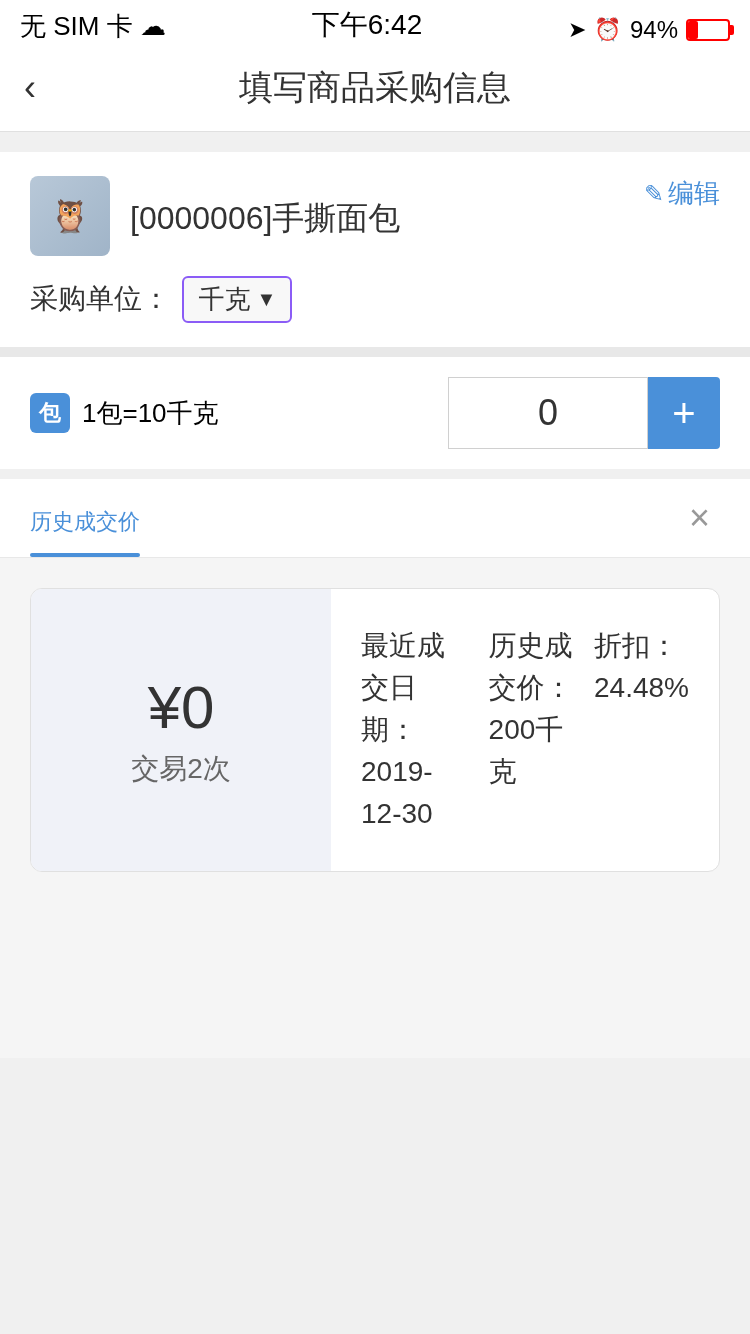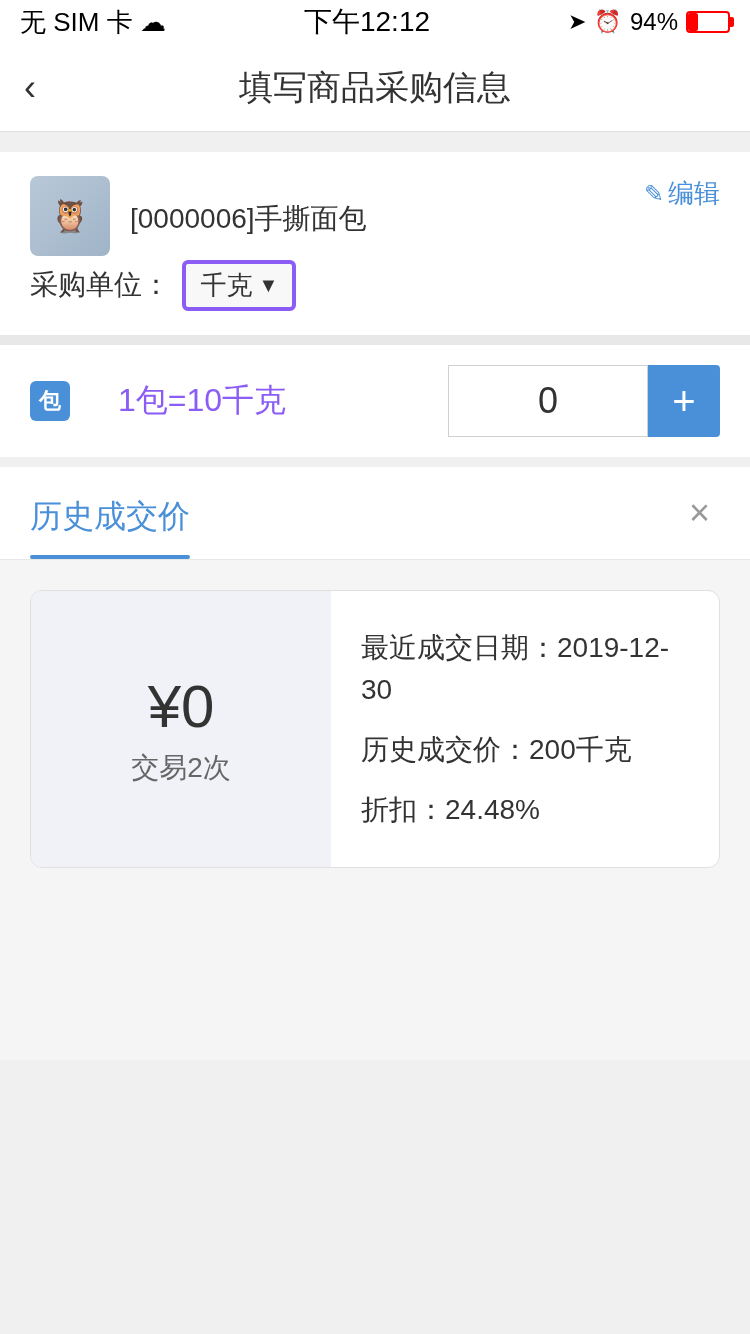--- a/index.html
+++ b/index.html
@@ -11,21 +11,21 @@
       background: #f0f0f0;
       overflow-x: hidden;
     }
 
     
     .status-bar {
       width: 750px;
       height: 44px;
       background: #fff;
       display: flex;
-      align-items: center;
+      align-items: flex-end;
       justify-content: space-between;
       padding: 0 20px;
       font-size: 26px;
     }
     .status-left {
       display: flex;
       align-items: center;
       gap: 8px;
       font-size: 26px;
       color: #000;
@@ -127,50 +127,50 @@
       align-items: center;
       justify-content: center;
     }
     
     .owl-logo {
       font-size: 32px;
       color: #6888a0;
       line-height: 1;
     }
     .product-name {
-      font-size: 28px;
+      font-size: 32px;
       color: #333;
       font-weight: 500;
       margin-top: 6px;
     }
     .edit-btn {
       font-size: 26px;
       color: #4a90d9;
       display: flex;
       align-items: center;
       gap: 4px;
       cursor: pointer;
     }
     .edit-icon {
       font-size: 24px;
     }
     .product-bottom-row {
       display: flex;
       align-items: center;
       justify-content: space-between;
-      margin-top: 4px;
+      margin-top: 20px;
     }
     .unit-label {
       font-size: 28px;
       color: #333;
     }
     .unit-dropdown {
       display: inline-flex;
       align-items: center;
-      border: 4px solid #8b5cf6;
+      border: 2px solid #8b5cf6;
       border-radius: 6px;
       padding: 4px 14px;
       font-size: 26px;
       color: #333;
       margin-left: 8px;
       background: #f8f8f8;
       cursor: pointer;
     }
     .dropdown-arrow {
       margin-left: 6px;
@@ -218,23 +218,22 @@
       background: #4a90d9;
       border-radius: 6px;
       display: flex;
       align-items: center;
       justify-content: center;
       color: #fff;
       font-size: 22px;
       font-weight: bold;
     }
     .qty-conversion {
-      font-size: 32px;
-      color: #8b5cf6;
-      margin-left: 36px;
+      font-size: 26px;
+      color: #000000;
     }
     .qty-input-group {
       display: flex;
       align-items: center;
       gap: 0;
     }
     .qty-input-box {
       width: 200px;
       height: 72px;
       border: 1px solid #d0d0d0;
@@ -267,21 +266,21 @@
       border-bottom: 1px solid #e8e8e8;
       margin-top: 10px;
     }
     .tabs-left {
       display: flex;
       align-items: center;
       gap: 40px;
     }
     .tab-item {
       padding: 28px 0 20px;
-      font-size: 32px;
+      font-size: 22px;
       color: #666;
       position: relative;
       cursor: pointer;
     }
     .tab-item.active {
       color: #4a90d9;
     }
     .tab-item.active::after {
       content: '';
       position: absolute;
@@ -328,21 +327,21 @@
     }
     .price-transactions {
       font-size: 28px;
       color: #666;
       margin-top: 8px;
     }
     .price-right-panel {
       flex: 1;
       padding: 36px 30px;
       display: flex;
-      flex-direction: column;
+      flex-direction: row;
       gap: 18px;
     }
     .price-detail-row {
       font-size: 28px;
       color: #333;
       line-height: 1.5;
     }
     .price-detail-label {
       color: #333;
     }
@@ -350,21 +349,21 @@
       color: #333;
     }
   </style>
 </head>
 <body>
 
 <div class="status-bar">
   <div class="status-left">
     <span>无 SIM 卡 ☁</span>
   </div>
-  <div class="status-center">下午12:12</div>
+  <div class="status-center">下午6:42</div>
   <div class="status-right">
     <span style="font-size:22px;">➤</span>
     <span style="font-size:22px;">⏰</span>
     <span style="font-size:24px;">94%</span>
     <div class="battery-icon">
       <div class="battery-fill"></div>
     </div>
   </div>
 </div>
 

